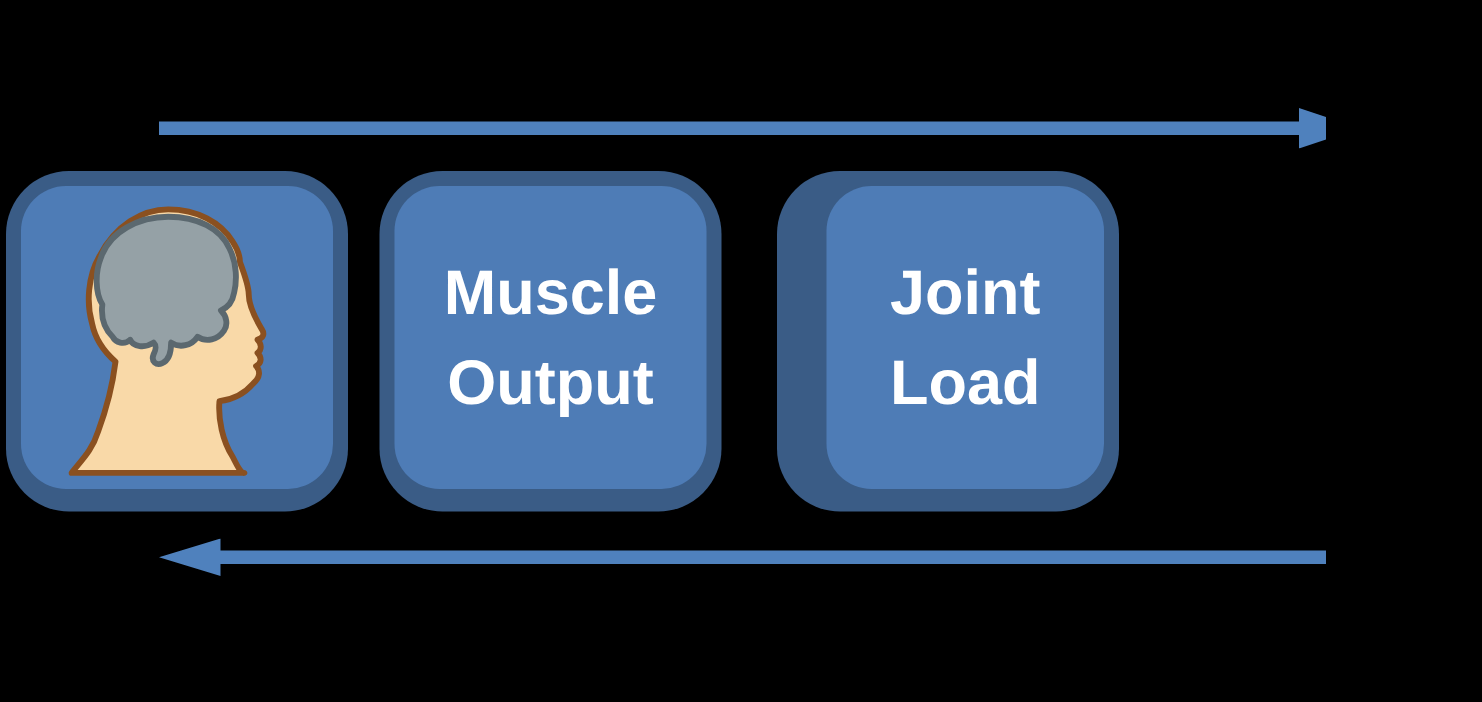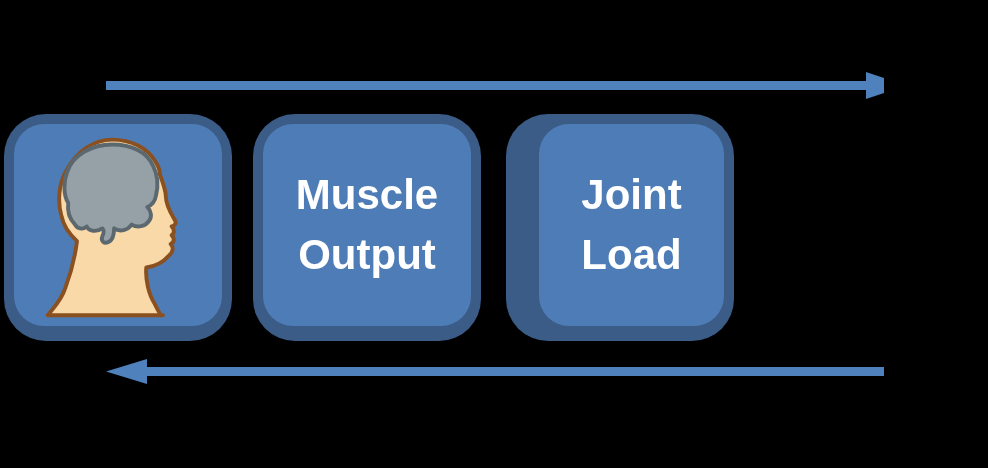--- a/index.html
+++ b/index.html
@@ -36,21 +36,21 @@
     height: 100%;
     background: var(--box_fill, #4E7CB6);
     border-radius: 30px;
     display: flex;
     align-items: center;
     justify-content: center;
     position: relative;
   }
   .box-1 { left: 4px; }
   .box-2 { left: 253px; }
-  .box-3 { left: 506px; padding-left: 33px; }
+  .box-3 { left: 518px; padding-left: 33px; }
   .box-4 { left: 751px; }
   .box-label {
     color: var(--label_text, #fff);
     font-weight: bold;
     font-size: 42px;
     line-height: 60px;
     text-align: center;
     white-space: pre-line;
     letter-spacing: 0px;
   }

